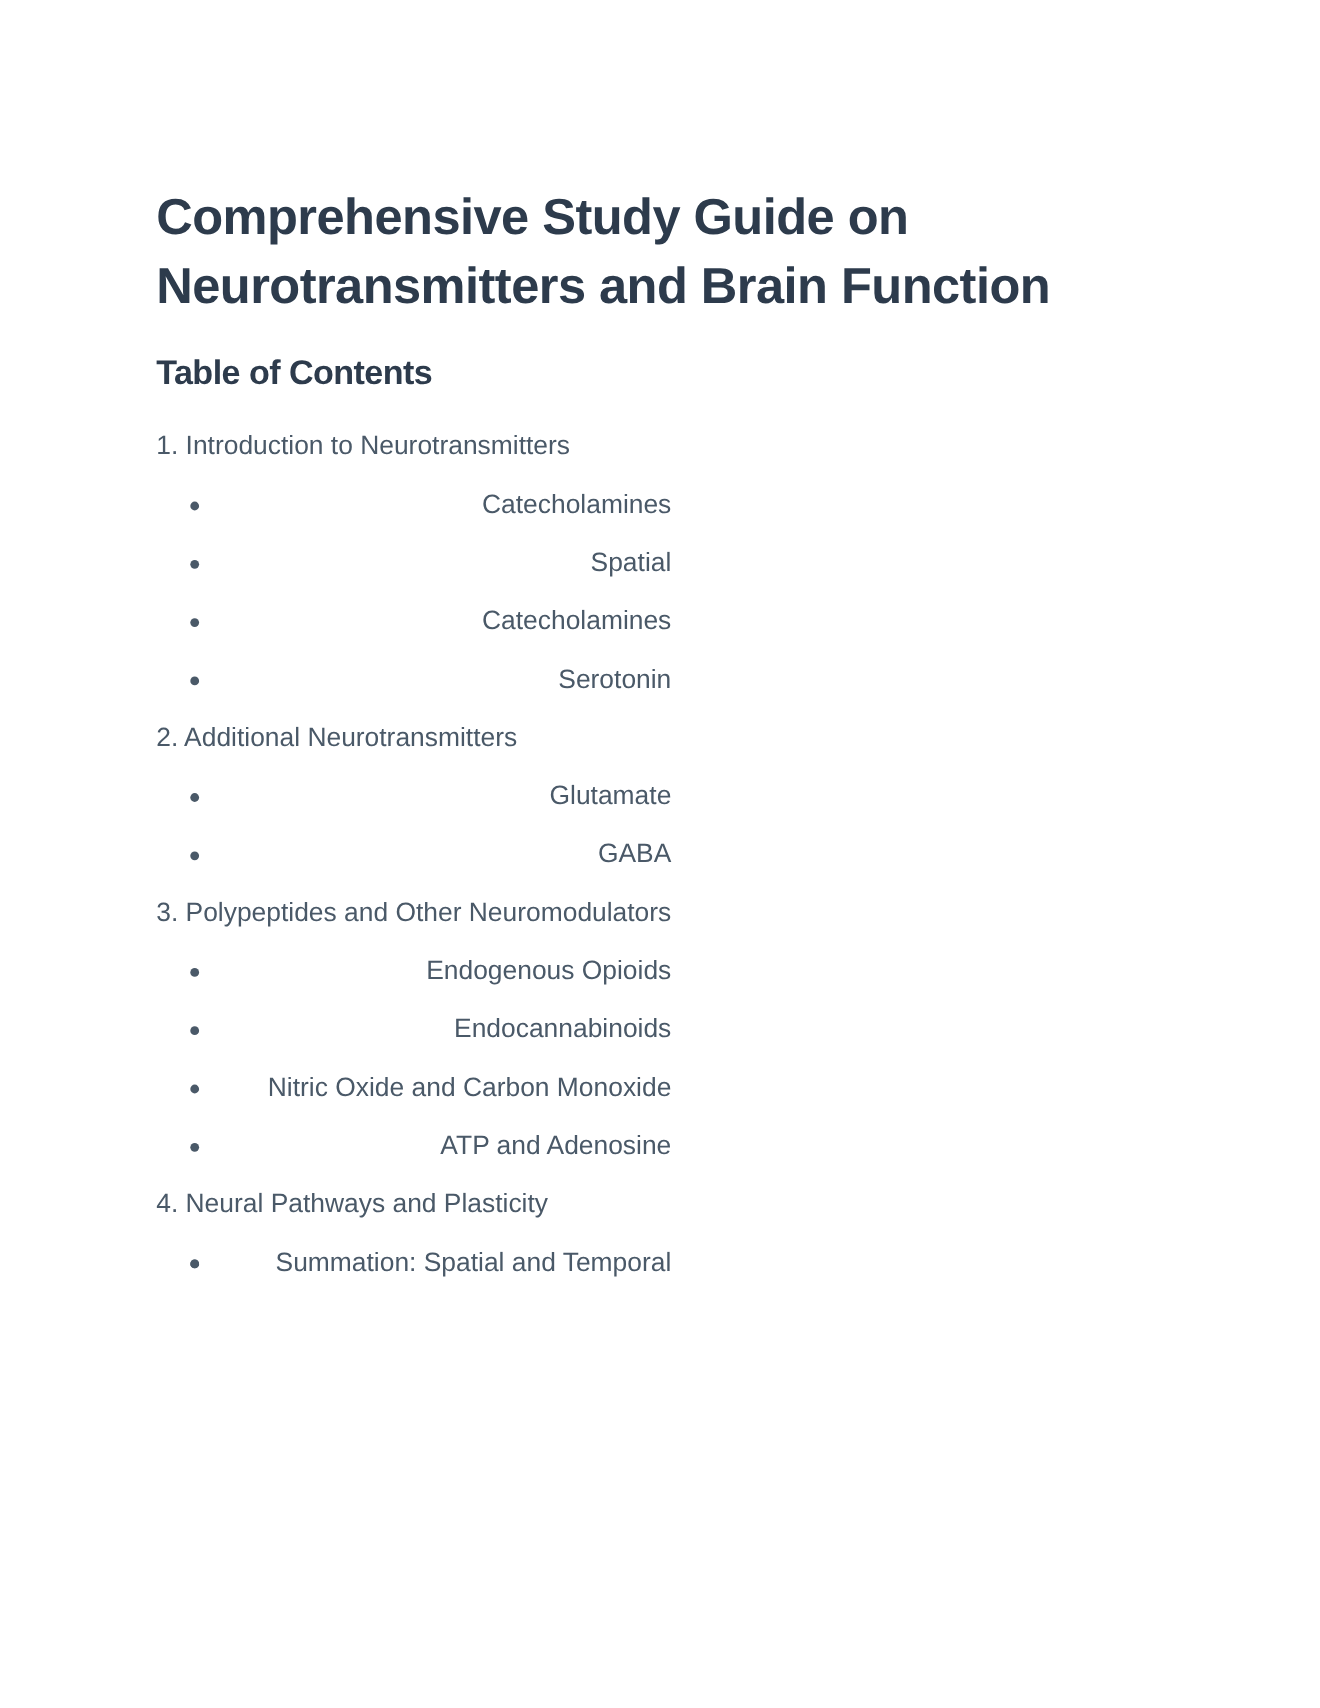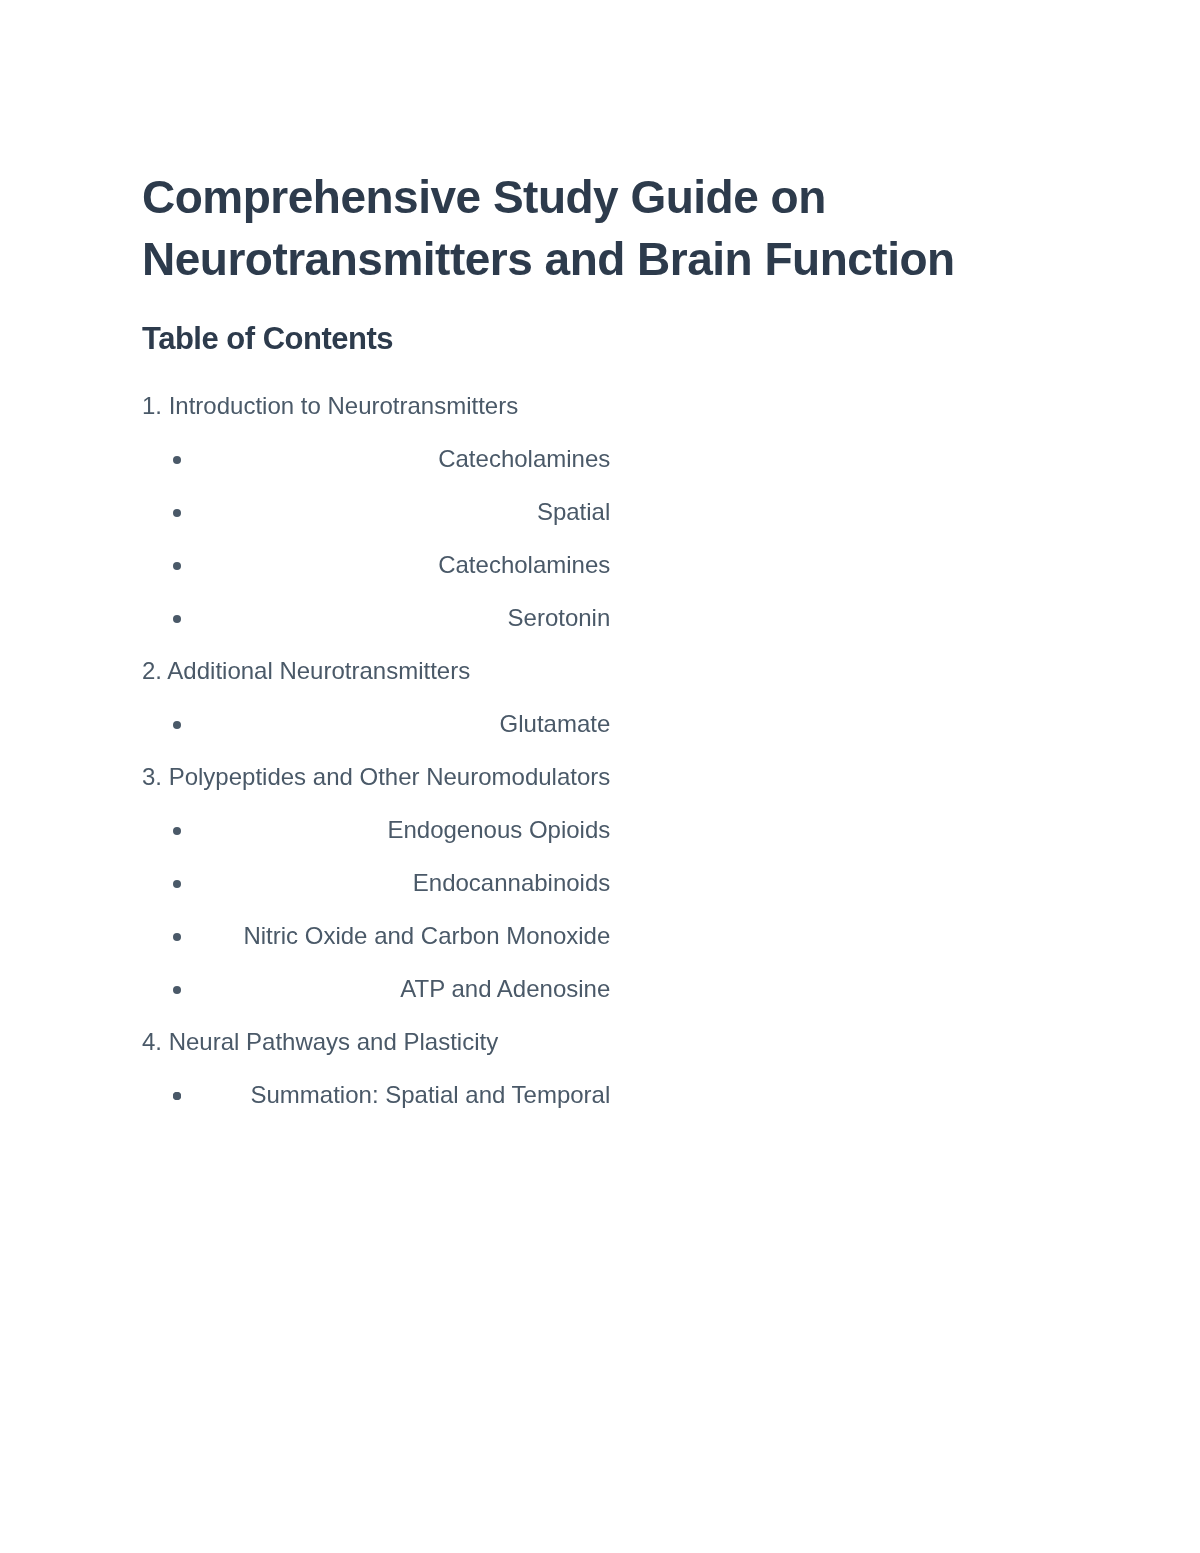--- a/index.html
+++ b/index.html
@@ -33,20 +33,21 @@
         <li><span class="bullet"></span><span>Catecholamines</span></li>
         <li><span class="bullet"></span><span>Spatial</span></li>
         <li><span class="bullet"></span><span>Catecholamines</span></li>
         <li><span class="bullet"></span><span>Serotonin</span></li>
       </ul>
     </li>
     <li>
       <div class="sec">2. Additional Neurotransmitters</div>
       <ul class="sub">
         <li><span class="bullet"></span><span>Glutamate</span></li>
+        <li><span class="bullet"></span><span>GABA</span></li>
       </ul>
     </li>
     <li>
       <div class="sec">3. Polypeptides and Other Neuromodulators</div>
       <ul class="sub">
         <li><span class="bullet"></span><span>Endogenous Opioids</span></li>
         <li><span class="bullet"></span><span>Endocannabinoids</span></li>
         <li><span class="bullet"></span><span>Nitric Oxide and Carbon Monoxide</span></li>
         <li><span class="bullet"></span><span>ATP and Adenosine</span></li>
       </ul>

